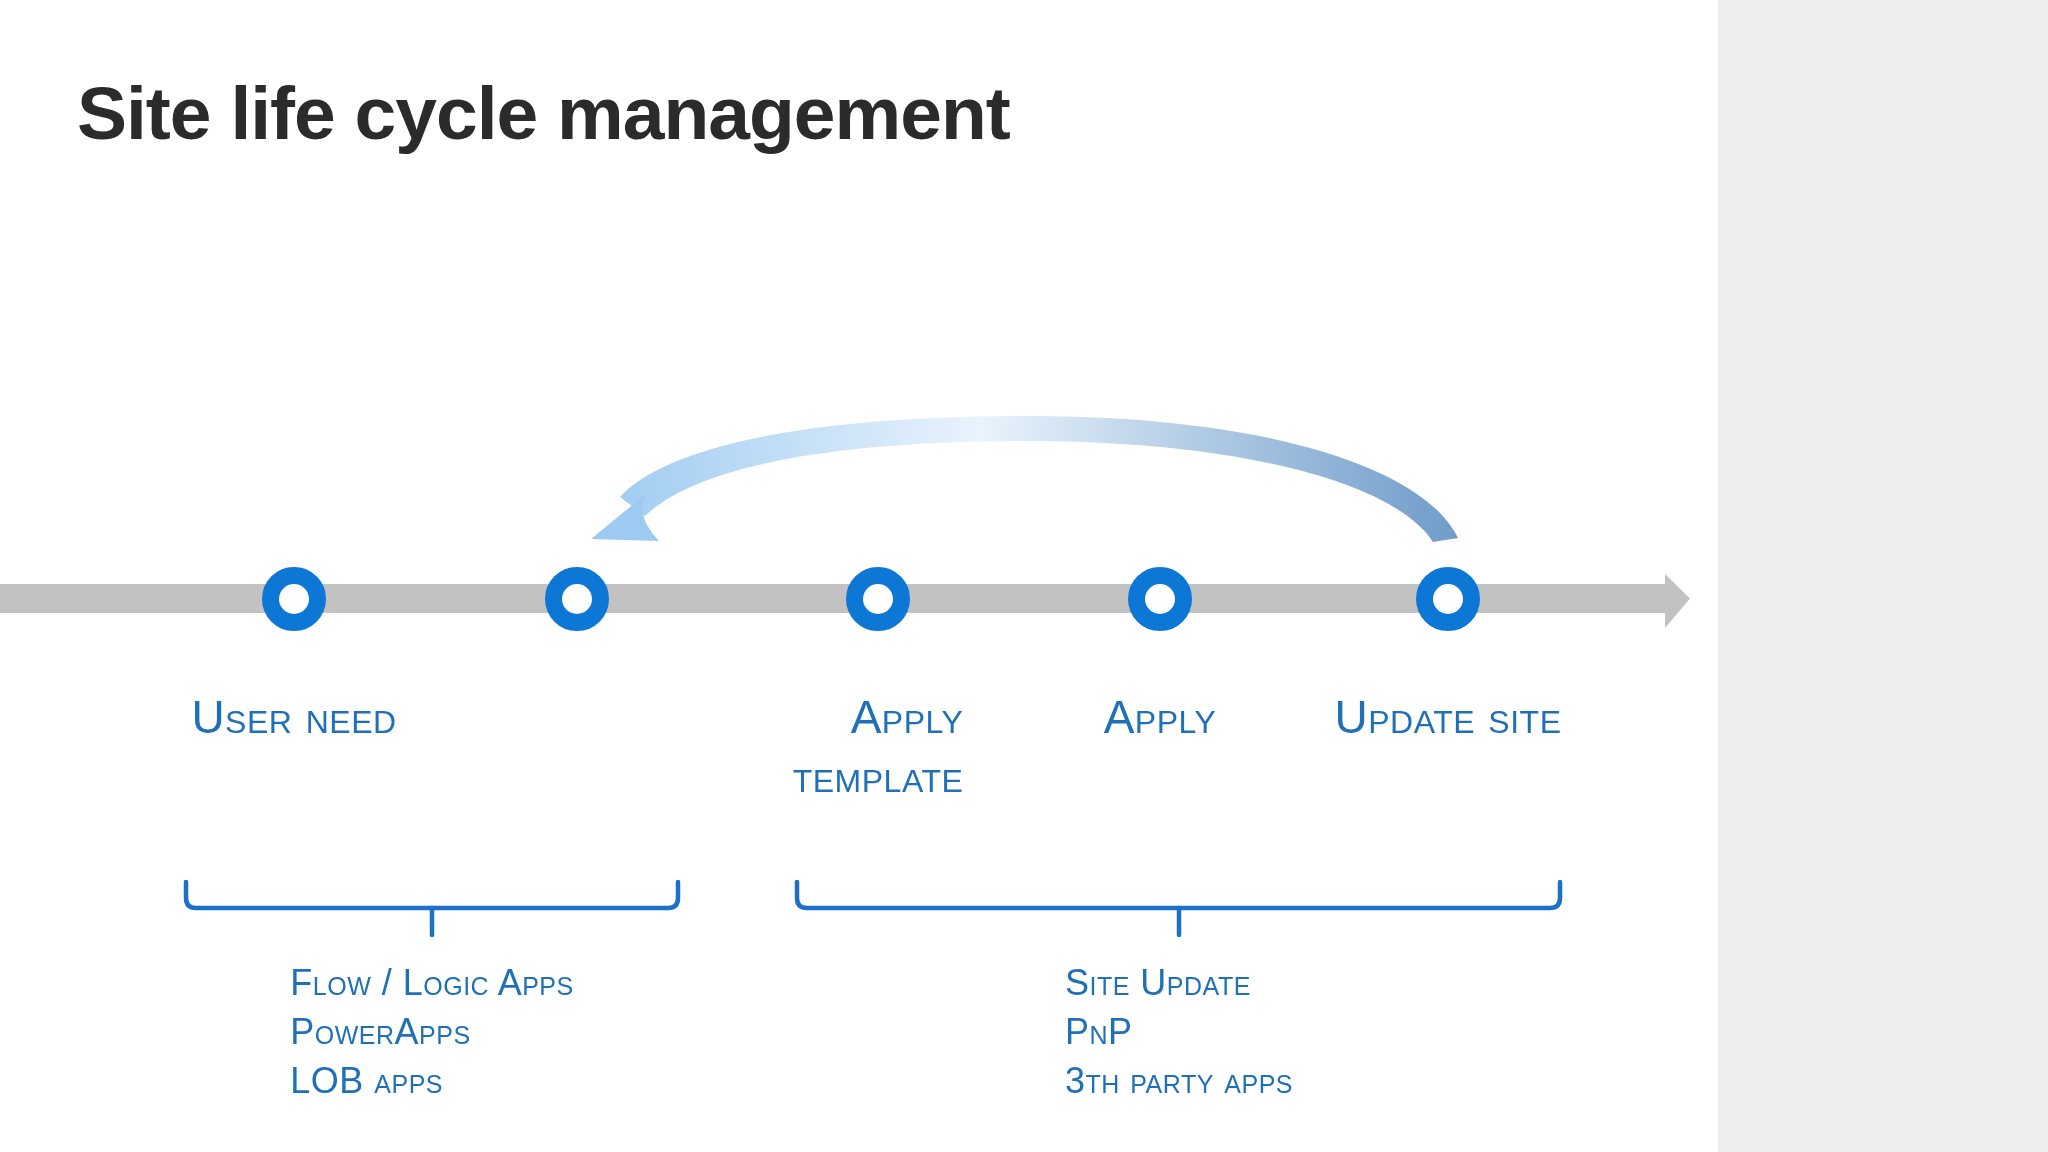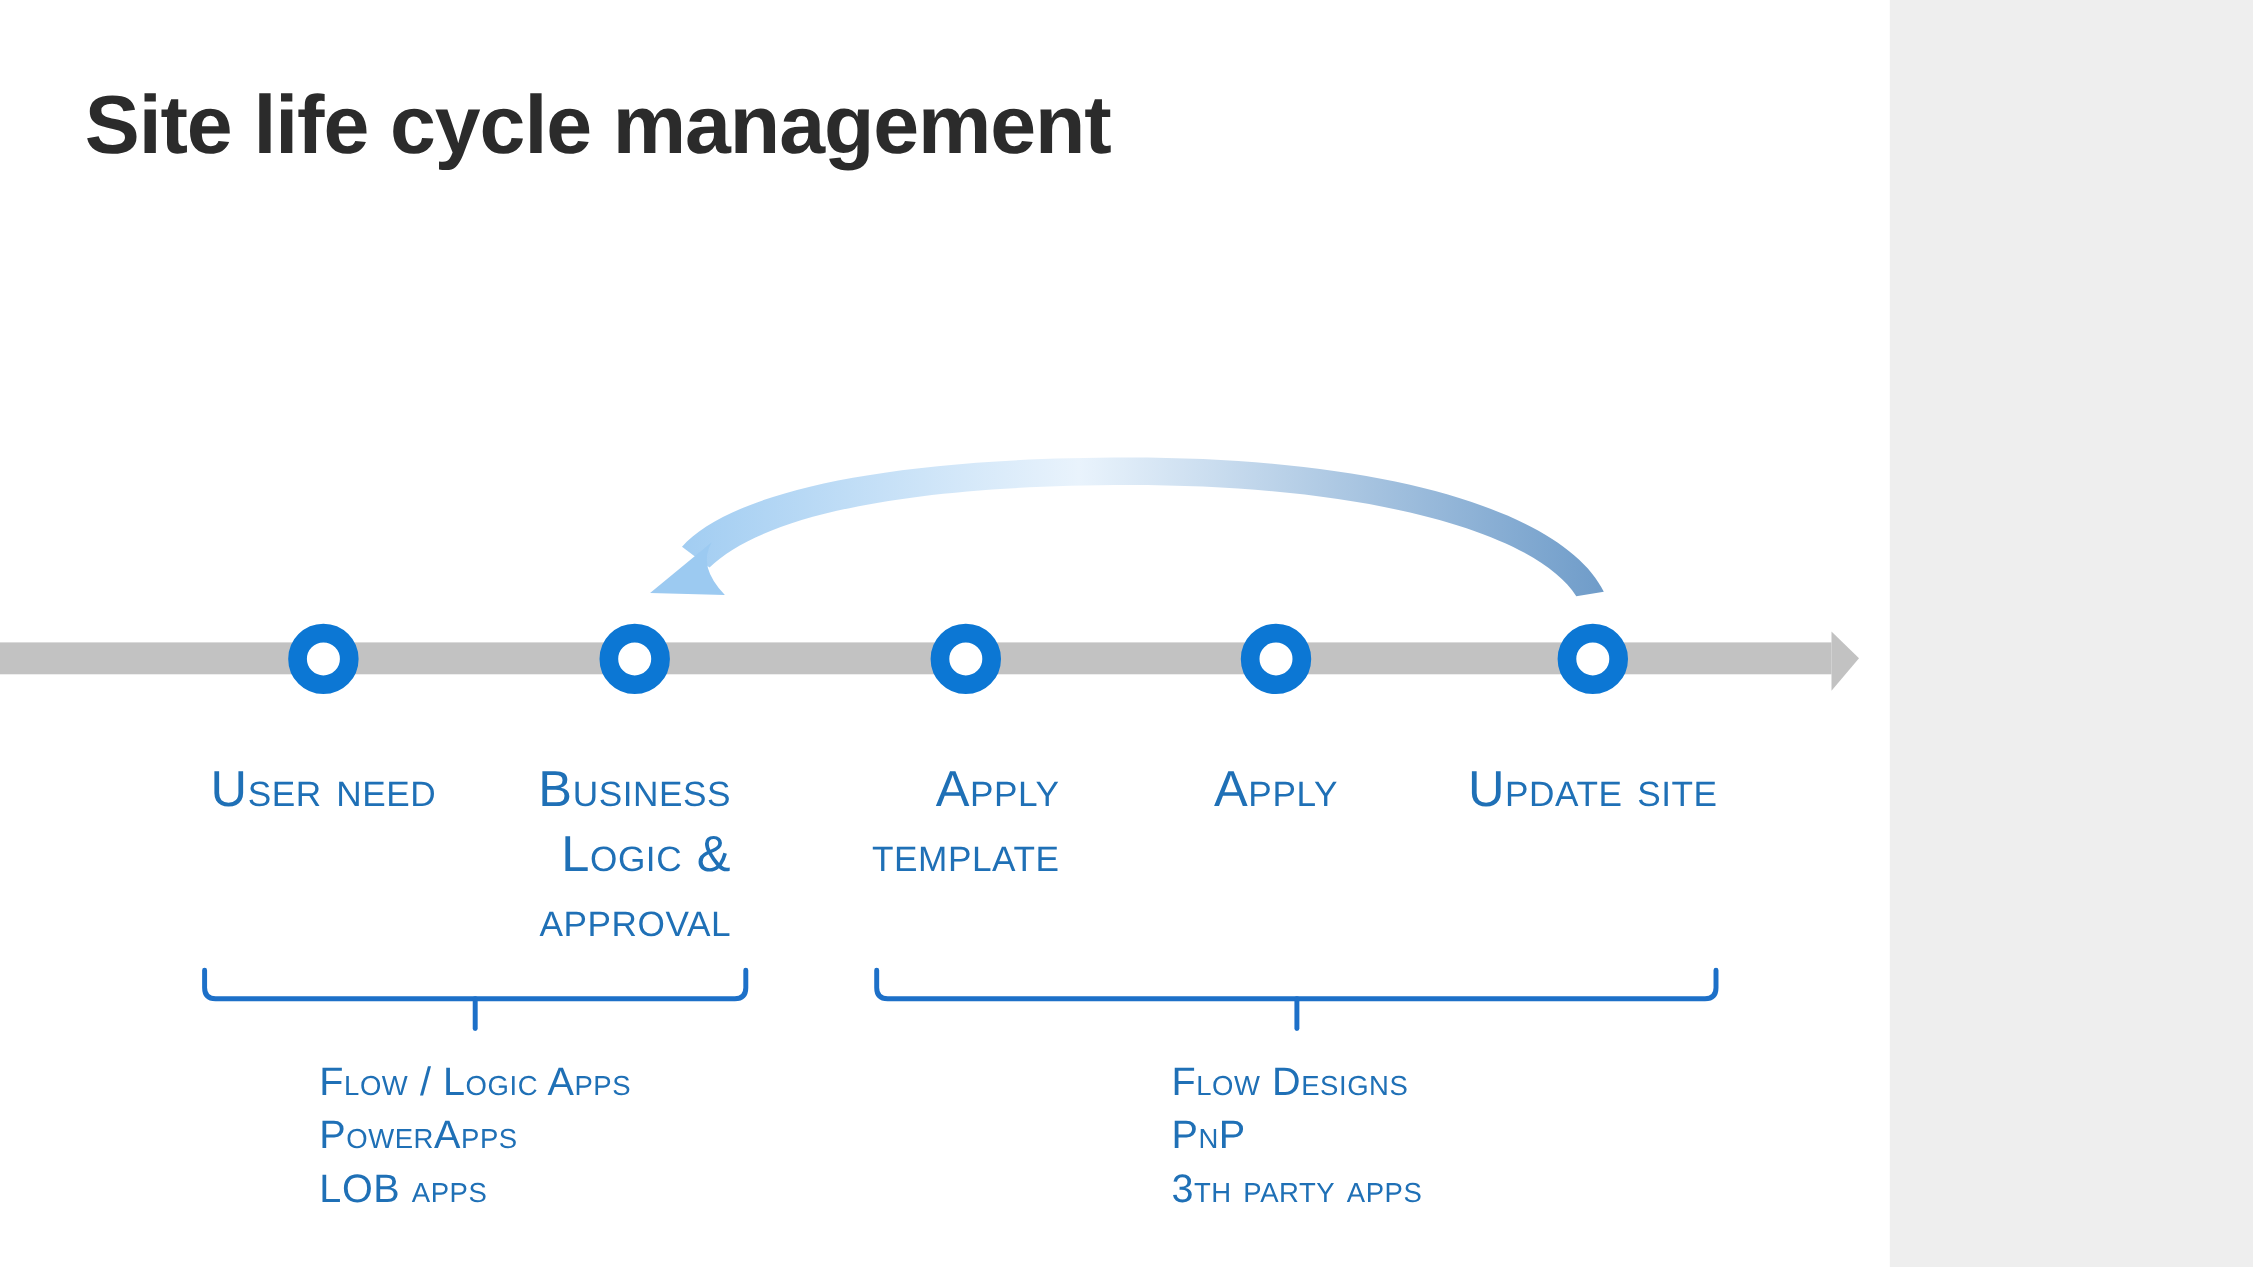--- a/index.html
+++ b/index.html
@@ -89,25 +89,20 @@
     <g fill="none" stroke="var(--bracket_stroke,#1d70c8)" stroke-width="4.5" stroke-linecap="round" stroke-linejoin="round">
       <path d="M 797 882 L 797 898 Q 797 908 807 908 L 1550 908 Q 1560 908 1560 898 L 1560 882"></path>
       <path d="M 1179 908 L 1179 935"></path>
     </g>
   </svg>
 
   <div class="step-label" style="left:294px">
     <div>User need</div>
   </div>
 
-  <div class="step-label" style="left:577px">
-    <div>Business</div>
-    <div>Logic &amp;</div>
-    <div>approval</div>
-  </div>
 
   <div class="step-label" style="left:878px">
     <div>Apply</div>
     <div>template</div>
   </div>
 
   <div class="step-label" style="left:1160px">
     <div>Apply</div>
   </div>
 
@@ -115,18 +110,18 @@
     <div>Update site</div>
   </div>
 
   <div class="group-label" style="left:432px">
     <div>Flow / Logic Apps</div>
     <div>PowerApps</div>
     <div>LOB apps</div>
   </div>
 
   <div class="group-label" style="left:1179px">
-    <div>Flow Designs</div>
+    <div>Site Update</div>
     <div>PnP</div>
     <div>3th party apps</div>
   </div>
 
 </div>
 
 </body></html>

